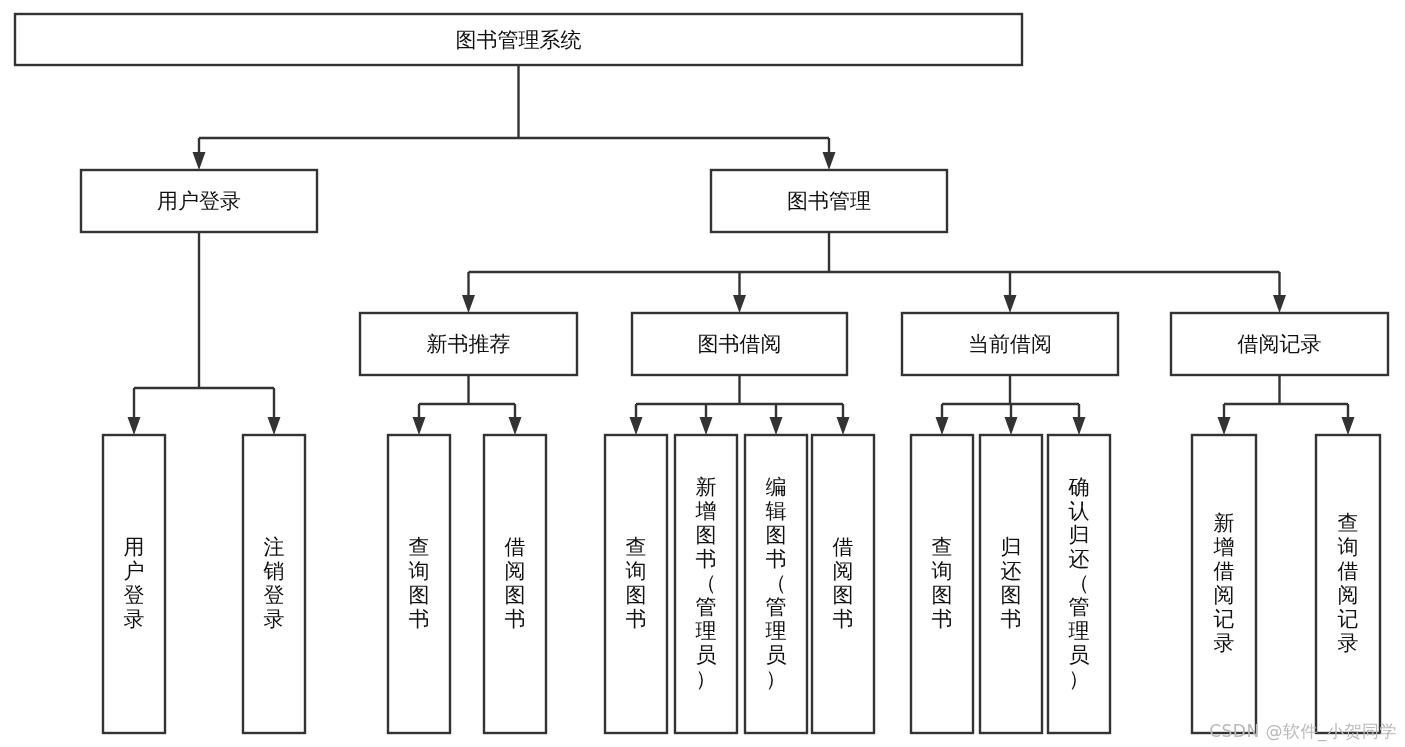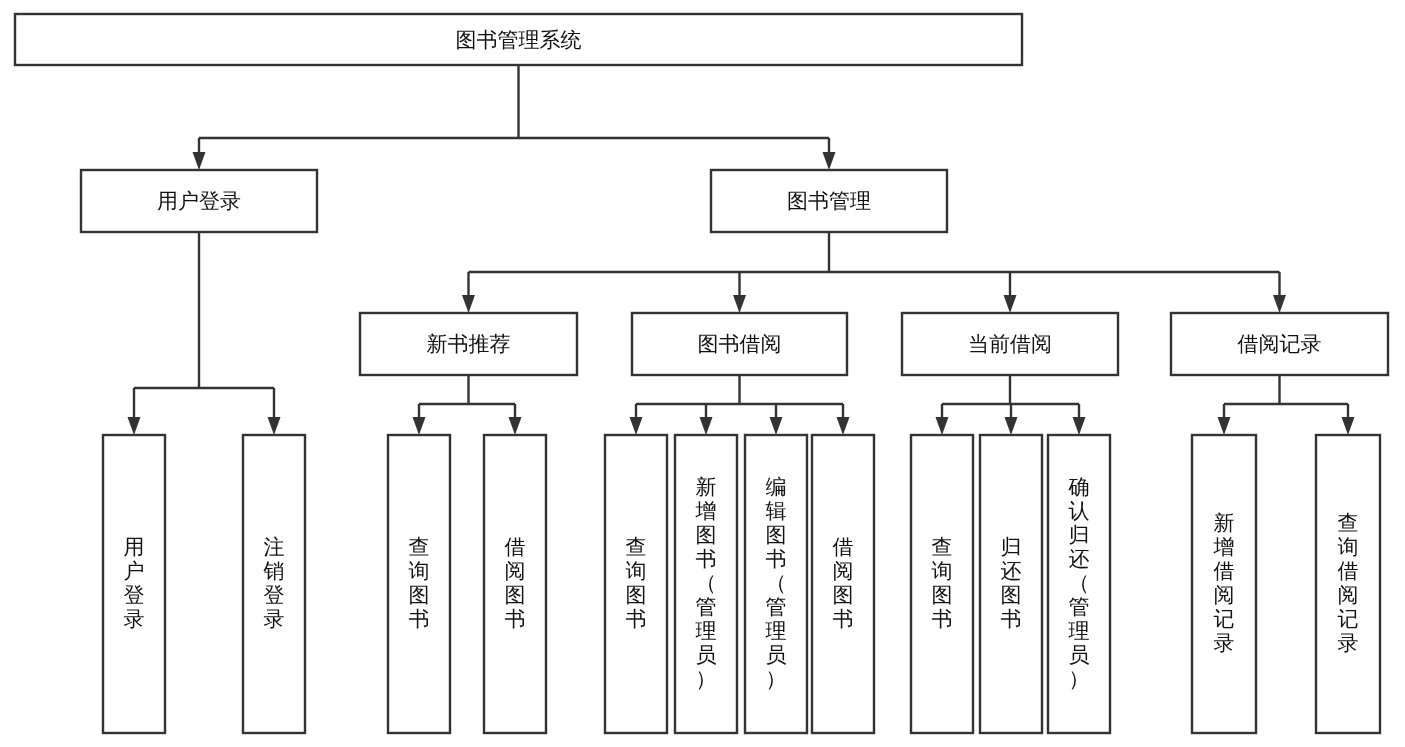--- a/index.html
+++ b/index.html
@@ -216,13 +216,14 @@
         <g>
           <rect x="1192" y="435" width="64" height="298" class="node-box"></rect>
           <text x="1224" class="node-label-v" y="530"><tspan x="1224" dy="0">新</tspan><tspan x="1224" dy="24">增</tspan><tspan x="1224" dy="24">借</tspan><tspan x="1224" dy="24">阅</tspan><tspan x="1224" dy="24">记</tspan><tspan x="1224" dy="24">录</tspan></text>
         </g>
         <g>
           <rect x="1316" y="435" width="64" height="298" class="node-box"></rect>
           <text x="1348" class="node-label-v" y="530"><tspan x="1348" dy="0">查</tspan><tspan x="1348" dy="24">询</tspan><tspan x="1348" dy="24">借</tspan><tspan x="1348" dy="24">阅</tspan><tspan x="1348" dy="24">记</tspan><tspan x="1348" dy="24">录</tspan></text>
         </g>
       </g>
   </svg>
+  <div class="watermark-text">CSDN @软件_小贺同学</div>
 </div>
 
 </body></html>

